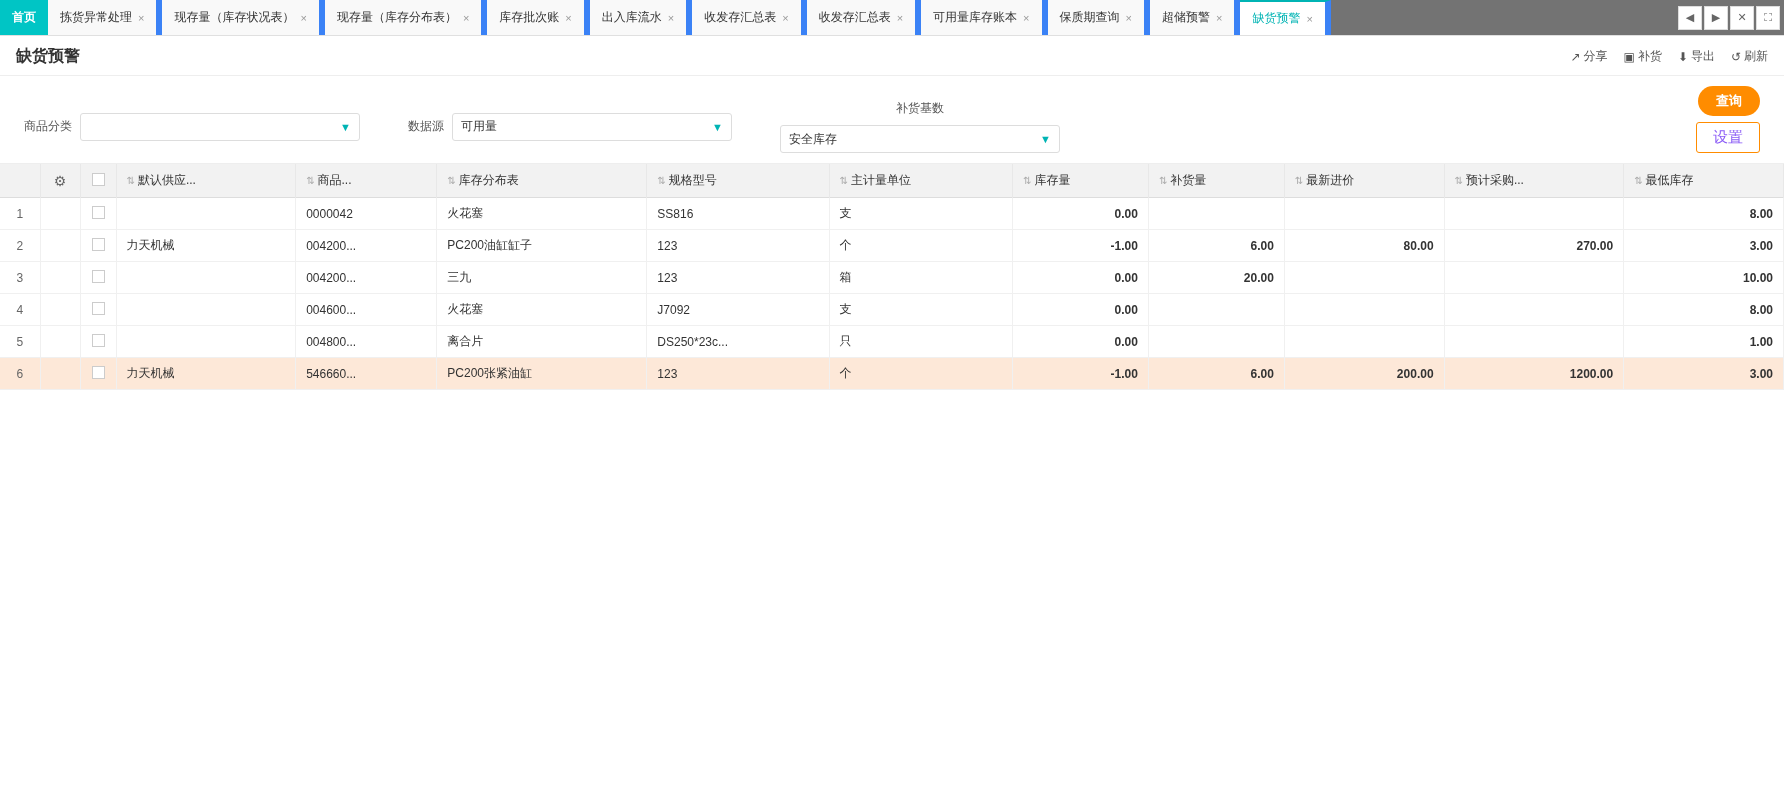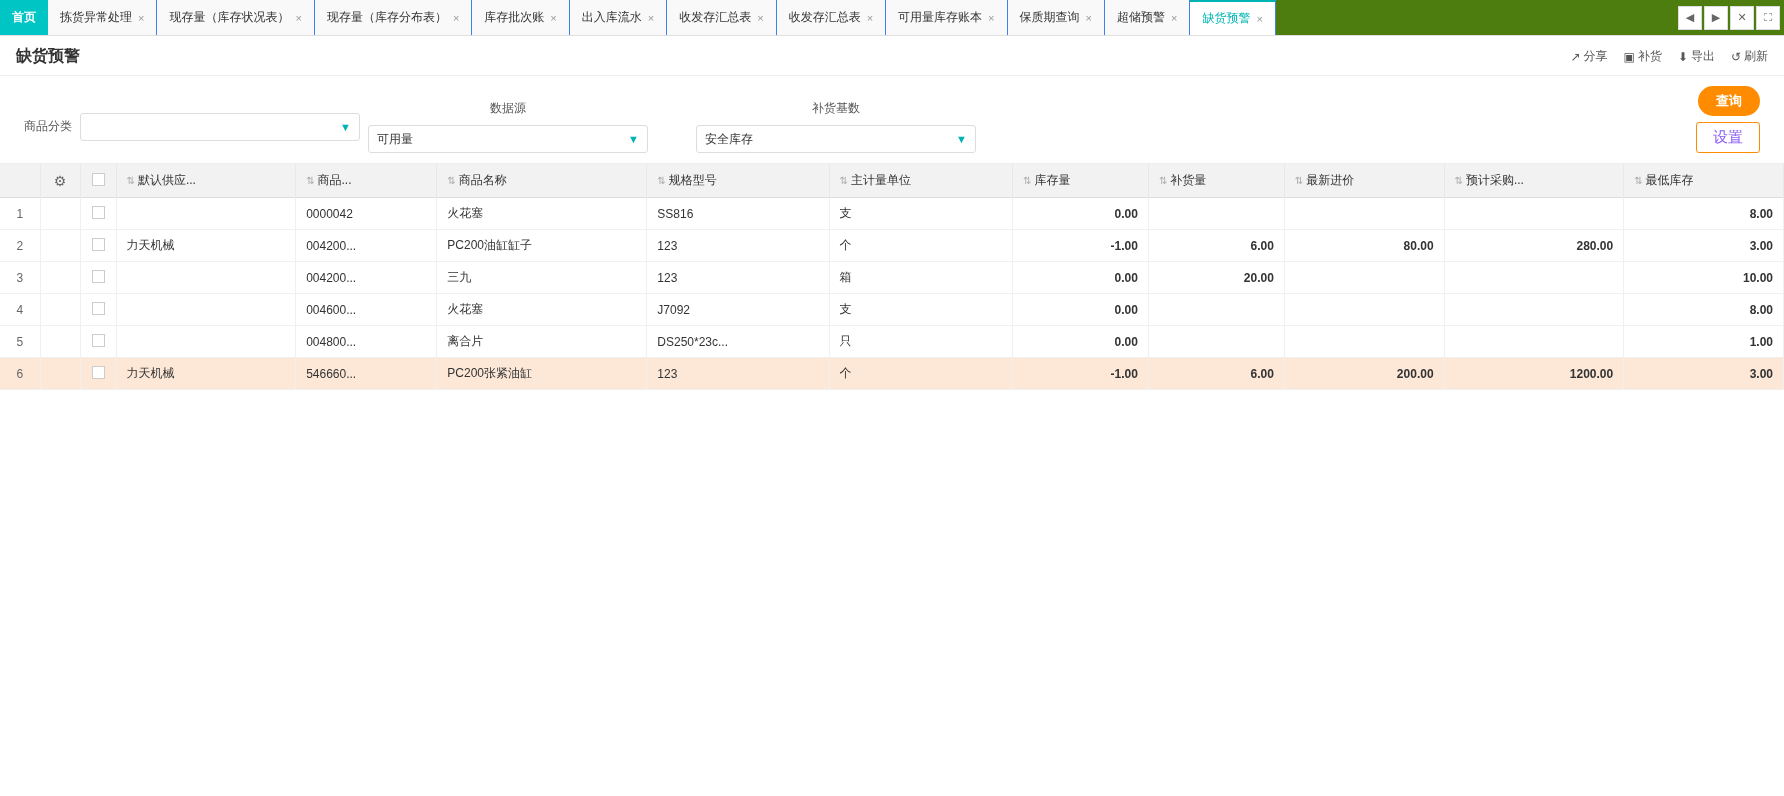--- a/index.html
+++ b/index.html
@@ -2,32 +2,32 @@
 <html><head>
   <meta charset="utf-8">
   <style>
     * { margin: 0; padding: 0; box-sizing: border-box; }
     body { font-family: 'Microsoft YaHei', Arial, sans-serif; font-size: 12px; background: #f5f5f5; overflow: hidden; }
 
     
     .tab-bar {
       display: flex;
       align-items: center;
-      background: #4d7c0f;
+      background: #737373;
       border-bottom: 1px solid #e0e0e0;
       height: 36px;
       overflow: hidden;
       flex-shrink: 0;
     }
     .tab-item {
       display: flex;
       align-items: center;
       padding: 0 12px;
       height: 100%;
-      border-right: 1px solid #3b82f6;
+      border-right: 6px solid #3b82f6;
       cursor: pointer;
       white-space: nowrap;
       font-size: 12px;
       color: #333;
       background: #f9f9f9;
       flex-shrink: 0;
     }
     .tab-item.active {
       background: #fff;
       color: #00b4b4;
@@ -304,21 +304,21 @@
     <div style="display:flex;align-items:center;gap:8px;flex:1;">
 
       <div class="filter-group">
         <span class="filter-label">商品分类</span>
         <div class="filter-select">
           <span></span>
           <span class="filter-select-arrow">▼</span>
         </div>
       </div>
 
-      <div class="filter-group" style="flex-direction:column;">
+      <div class="filter-group" style="margin-left:40px;">
         <span class="filter-label">数据源</span>
         <div class="filter-select">
           <span class="filter-value">可用量</span>
           <span class="filter-select-arrow">▼</span>
         </div>
       </div>
 
       <div class="filter-group" style="margin-left:40px;flex-direction:column;">
         <span class="filter-label">补货基数</span>
         <div class="filter-select">
@@ -349,21 +349,21 @@
             </th>
             <th>
               <div class="th-inner">
                 <span class="sort-icon">⇅</span>
                 <span>商品...</span>
               </div>
             </th>
             <th>
               <div class="th-inner">
                 <span class="sort-icon">⇅</span>
-                <span>商品名称</span>
+                <span>库存分布表</span>
               </div>
             </th>
             <th>
               <div class="th-inner">
                 <span class="sort-icon">⇅</span>
                 <span>规格型号</span>
               </div>
             </th>
             <th>
               <div class="th-inner">
@@ -424,21 +424,21 @@
             <td></td>
             <td style="text-align: center;"><div class="cb"></div></td>
             <td>力天机械</td>
             <td>004200...</td>
             <td>PC200油缸缸子</td>
             <td>123</td>
             <td>个</td>
             <td class="td-num">-1.00</td>
             <td class="td-num">6.00</td>
             <td class="td-num">80.00</td>
-            <td class="td-num">280.00</td>
+            <td class="td-num">270.00</td>
             <td class="td-num">3.00</td>
           </tr>
           <tr>
             <td class="row-num">3</td>
             <td></td>
             <td style="text-align: center;"><div class="cb"></div></td>
             <td></td>
             <td>004200...</td>
             <td>三九</td>
             <td>123</td>

